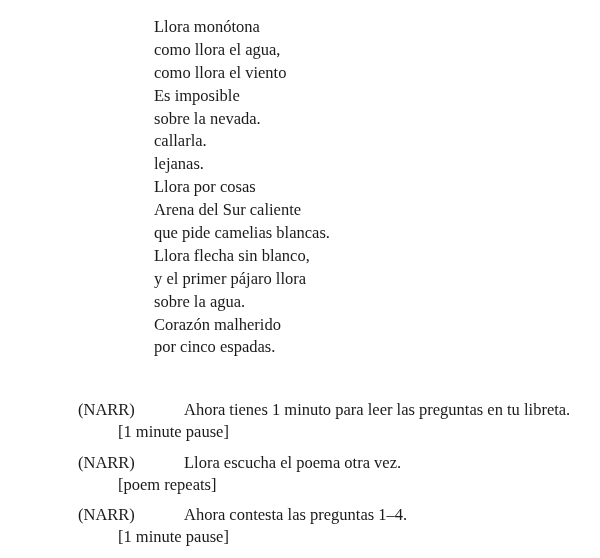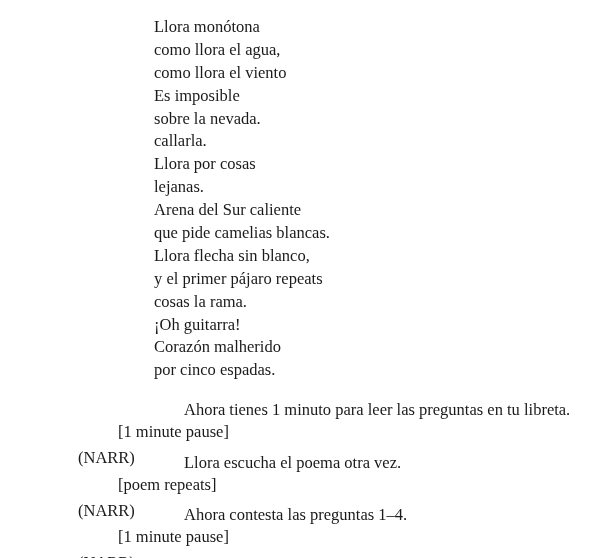--- a/index.html
+++ b/index.html
@@ -37,21 +37,20 @@
     .narr-line {
       position: relative;
       height: 22px;
       line-height: 22px;
       white-space: nowrap;
     }
     .narr-tag {
       position: absolute;
       left: 0;
       top: 0;
-      margin-top: 48px;
     }
     .narr-text {
       position: absolute;
       left: 81px;
       top: 0;
       margin-left: 25px;
     }
     .stage {
       height: 22px;
       line-height: 22px;
@@ -62,28 +61,27 @@
 </head>
 <body>
 
 <ul class="poem">
   <li>Llora monótona</li>
   <li>como llora el agua,</li>
   <li>como llora el viento</li>
   <li>Es imposible</li>
   <li>sobre la nevada.</li>
   <li>callarla.</li>
+  <li>lejanas.</li>
   <li>Llora por cosas</li>
-  <li>lejanas.</li>
   <li>Arena del Sur caliente</li>
   <li>que pide camelias blancas.</li>
   <li>Llora flecha sin blanco,</li>
-  <li>y el primer pájaro repeats</li>
-  <li>cosas la rama.</li>
-  <li>¡Oh guitarra!</li>
+  <li>y el primer pájaro llora</li>
+  <li>sobre la agua.</li>
   <li>Corazón malherido</li>
   <li>por cinco espadas.</li>
 </ul>
 
 <div class="narr-block" style="top:399px;">
   <div class="narr-line">
     <span class="narr-tag">(NARR)</span>
     <span class="narr-text">Ahora tienes 1 minuto para leer las preguntas en tu libreta.</span>
   </div>
   <div class="stage">[1 minute pause]</div>

